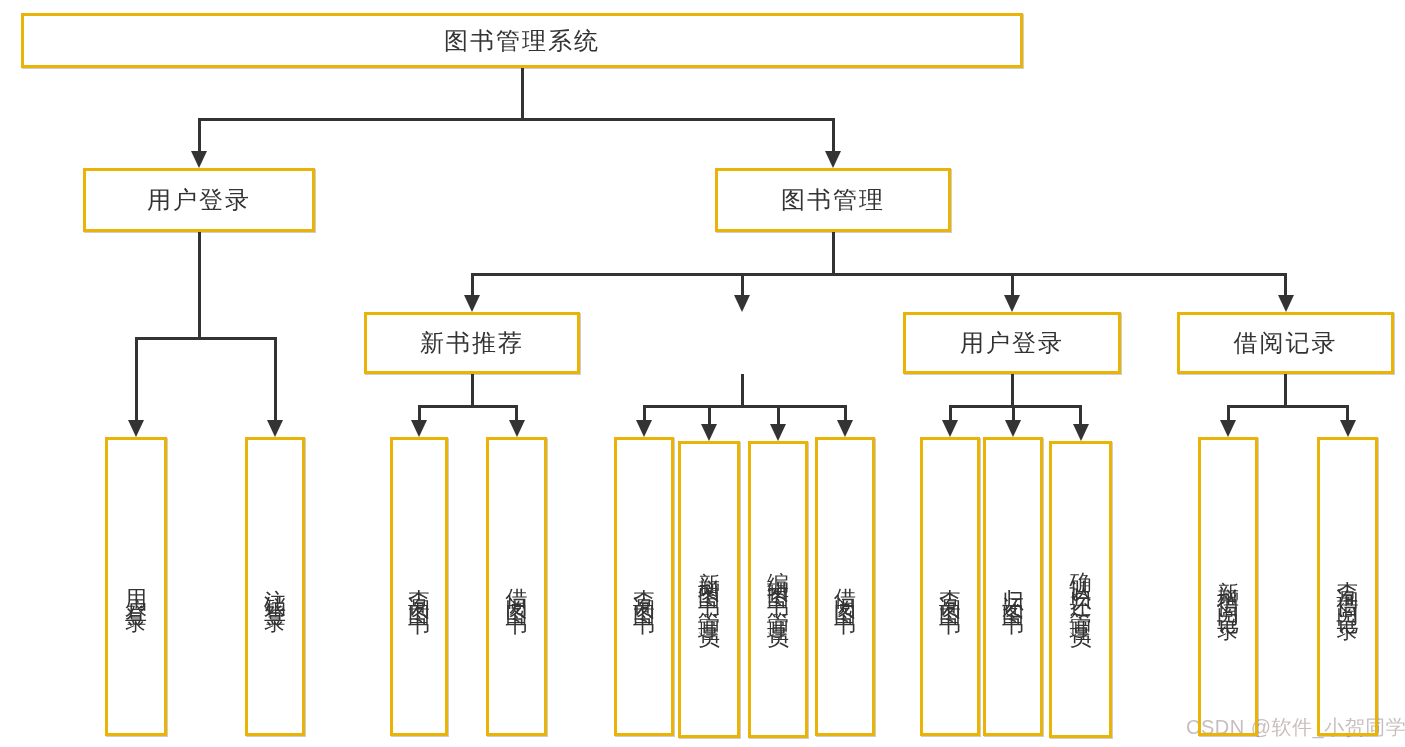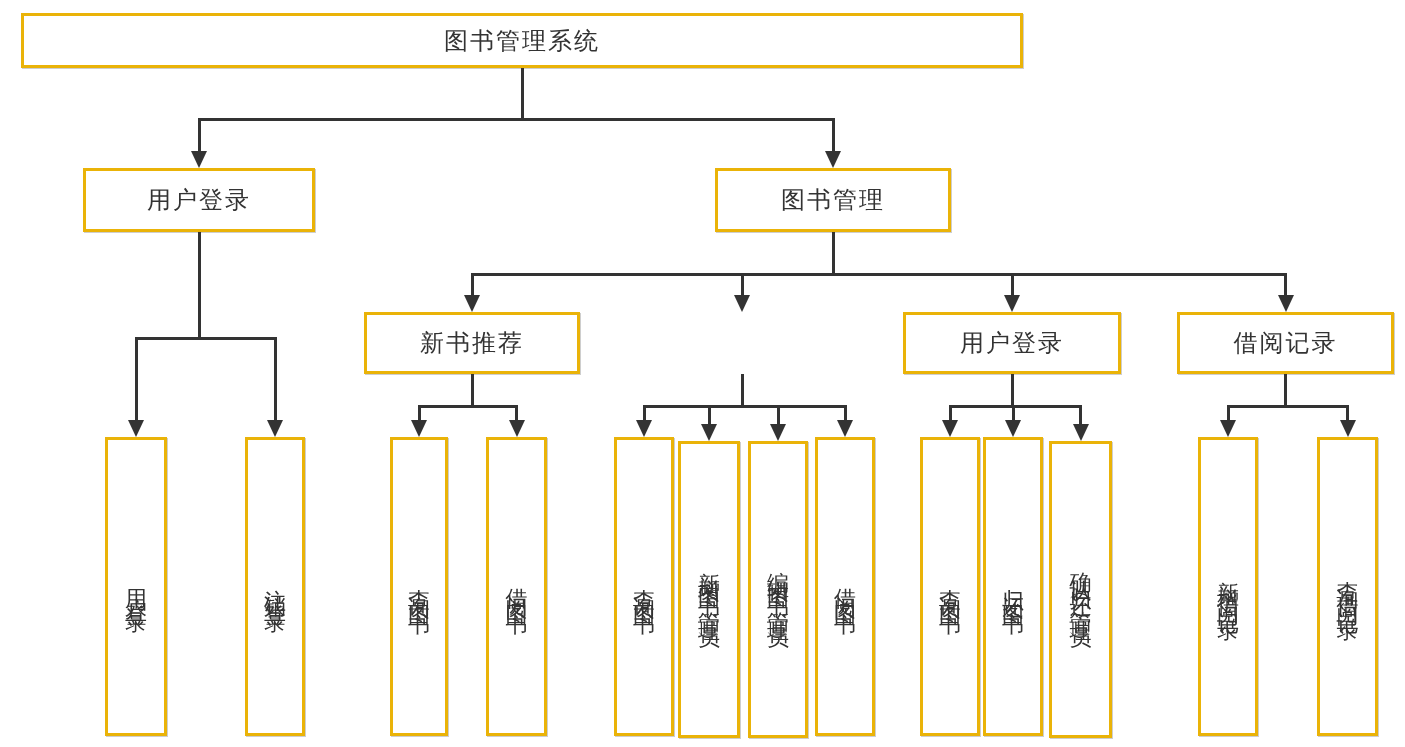--- a/index.html
+++ b/index.html
@@ -68,20 +68,21 @@
     height: 0;
     border-left: 8px solid transparent;
     border-right: 8px solid transparent;
     border-top: 17px solid #333333;
   }
 </style>
 </head>
 <body>
 
 <div class="stage">
+  <div class="watermark">CSDN @软件_小贺同学</div>
   <div id="chart">
       <div class="node node-h" style="left: 21px; top: 13px; width: 1002px; height: 55px;">
         <span class="label">图书管理系统</span>
       </div>
       <div class="node node-h" style="left: 83px; top: 168px; width: 232px; height: 64px;">
         <span class="label">用户登录</span>
       </div>
       <div class="node node-h" style="left: 715px; top: 168px; width: 236px; height: 64px;">
         <span class="label">图书管理</span>
       </div>

